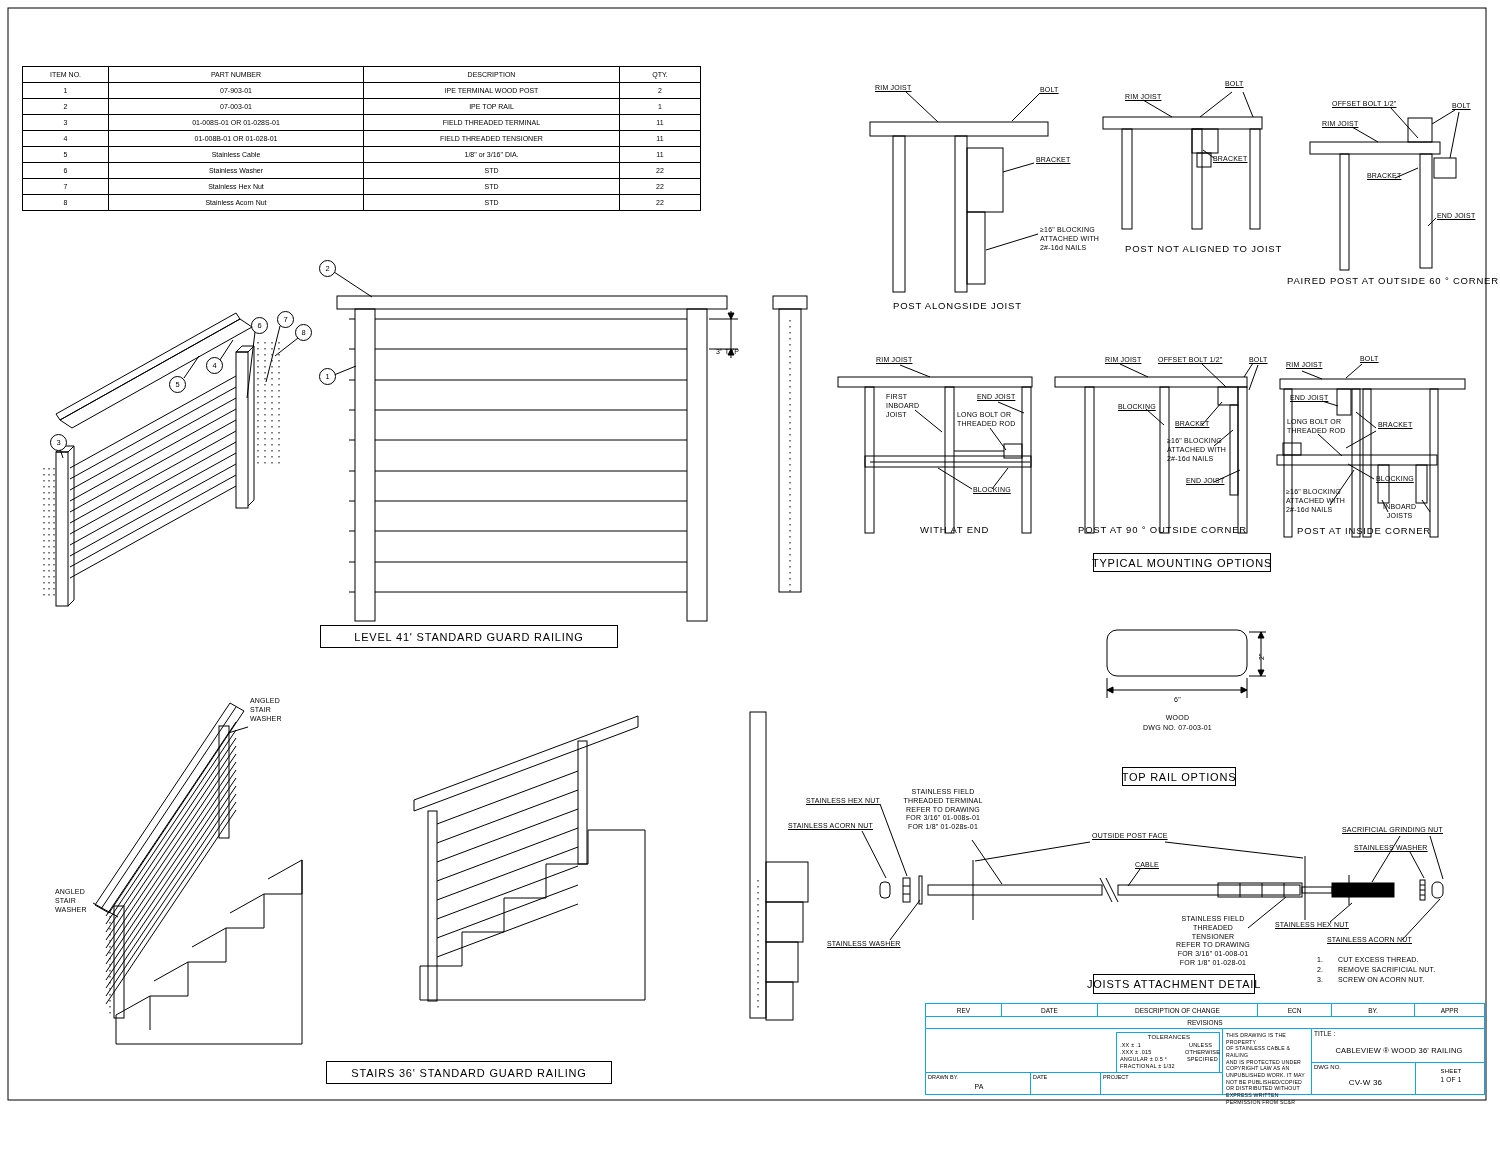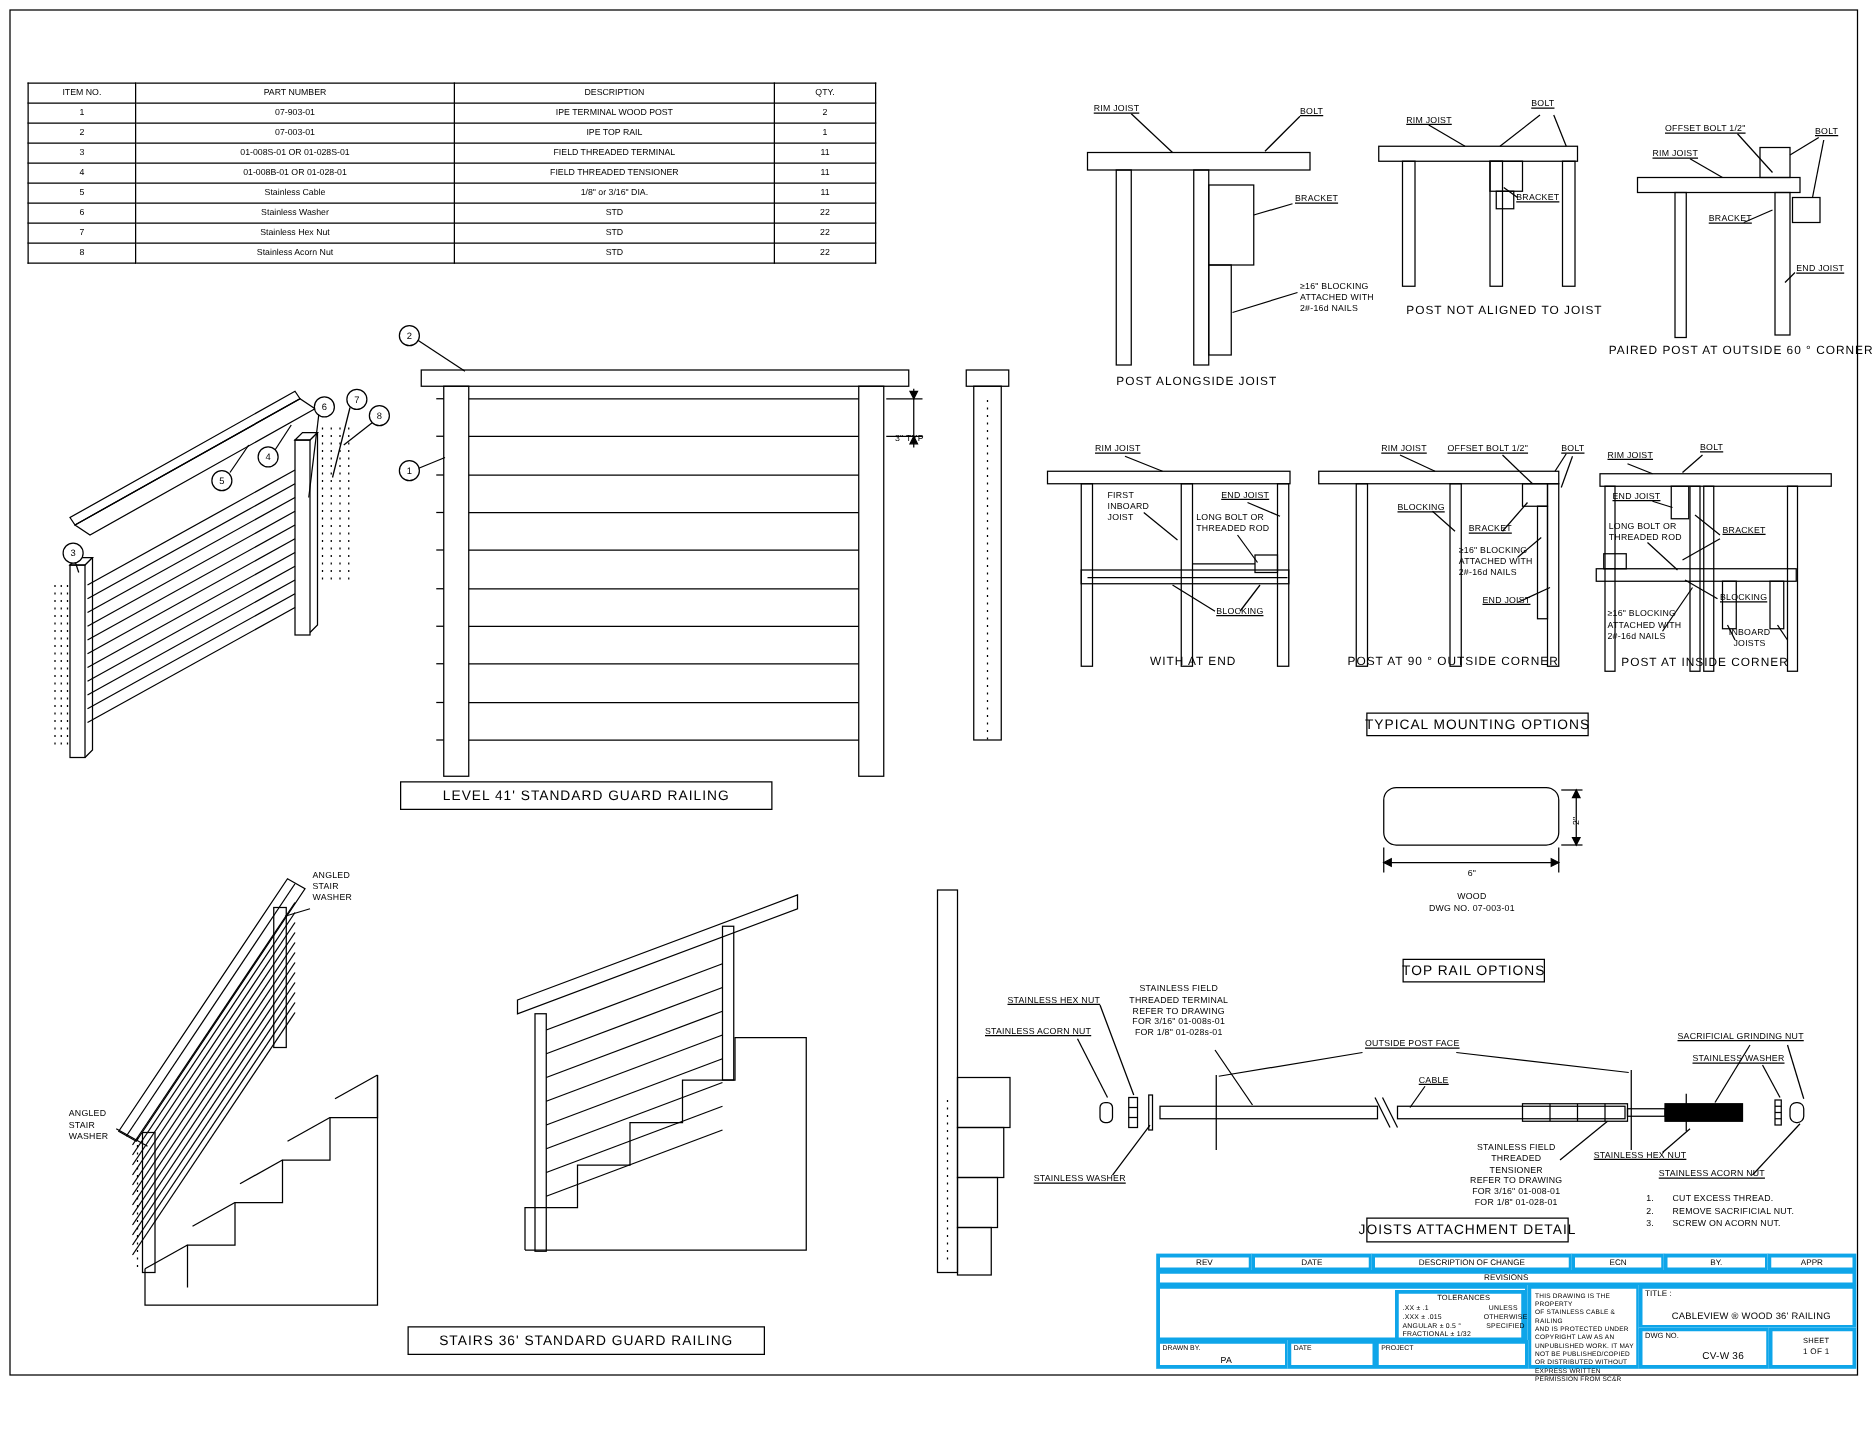--- a/index.html
+++ b/index.html
@@ -15,21 +15,21 @@
   .dt{font-size:9.5px;letter-spacing:.8px;white-space:nowrap;}
   .bx{position:absolute;border:1px solid #000;background:#fff;display:flex;align-items:center;
       justify-content:center;font-size:11px;letter-spacing:.8px;white-space:nowrap;}
   .bl{position:absolute;width:15px;height:15px;border:1px solid #000;border-radius:50%;background:#fff;
       display:flex;align-items:center;justify-content:center;font-size:7.5px;}
   .rot{transform:rotate(-90deg);transform-origin:left top;}
   
   #parts{position:absolute;left:22px;top:66px;border-collapse:collapse;}
   #parts td{border:1px solid #000;font-size:7px;text-align:center;padding:0;height:15px;}
   
-  .tb{position:absolute;border:3px solid #0ea5e9;background:#fff;box-sizing:border-box;}
+  .tb{position:absolute;border:1px solid #0ea5e9;background:#fff;box-sizing:border-box;}
   .tb.cell{display:flex;align-items:center;justify-content:center;font-size:6.5px;}
   .tb .tag{position:absolute;left:2px;top:1px;font-size:5.5px;}
   .tiny{font-size:5.2px;line-height:1.28;}
 </style>
 </head>
 <body>
 
 <div id="sheet">
 
 <svg id="linework" width="1500" height="1157">
@@ -443,21 +443,21 @@
 THREADED ROD</div>
 <div class="l u" style="left:1378px;top:421px">BRACKET</div>
 <div class="l u" style="left:1376px;top:475px">BLOCKING</div>
 <div class="l" style="left:1286px;top:488px">≥16" BLOCKING
 ATTACHED WITH
 2#-16d NAILS</div>
 <div class="l c" style="left:1383px;top:503px">INBOARD
 JOISTS</div>
 <div class="l dt" style="left:1297px;top:525px">POST AT INSIDE CORNER</div>
 
-<div class="bx" style="left:1093px;top:570px;width:176px;height:17px">TYPICAL MOUNTING OPTIONS</div>
+<div class="bx" style="left:1093px;top:553px;width:176px;height:17px">TYPICAL MOUNTING OPTIONS</div>
 
 <div class="l c" style="left:1160px;top:696px;width:35px">6"</div>
 <div class="l rot" style="left:1258px;top:660px">2"</div>
 <div class="l c" style="left:1150px;top:714px;width:55px">WOOD</div>
 <div class="l c" style="left:1130px;top:724px;width:95px">DWG NO. 07-003-01</div>
 <div class="bx" style="left:1122px;top:767px;width:112px;height:17px">TOP RAIL OPTIONS</div>
 
 <div class="l u" style="left:806px;top:797px">STAINLESS HEX NUT</div>
 <div class="l u" style="left:788px;top:822px">STAINLESS ACORN NUT</div>
 <div class="l u" style="left:827px;top:940px">STAINLESS WASHER</div>
@@ -531,21 +531,21 @@
   <div class="tb" style="left:1100px;top:1072px;width:123px;height:23px">
     <span class="tag">PROJECT</span>
   </div>
 
   <div class="tb" style="left:1311px;top:1028px;width:174px;height:35px">
     <span class="tag" style="font-size:6.5px">TITLE :</span>
     <div class="l c" style="left:0;top:17px;width:174px;font-size:7.5px">CABLEVIEW ® WOOD 36' RAILING</div>
   </div>
   <div class="tb" style="left:1311px;top:1062px;width:105px;height:33px">
     <span class="tag" style="font-size:6px">DWG NO.</span>
-    <div class="l c" style="left:12px;top:15px;width:105px;font-size:8px">CV-W 36</div>
+    <div class="l c" style="left:1px;top:15px;width:105px;font-size:8px">CV-W 36</div>
   </div>
   <div class="tb" style="left:1415px;top:1062px;width:70px;height:33px">
     <div class="l c" style="left:0;top:5px;width:70px;font-size:6px">SHEET</div>
     <div class="l c" style="left:0;top:13px;width:70px;font-size:6.5px">1 OF 1</div>
   </div>
 </div>
 
 </div>
 
 </body></html>

